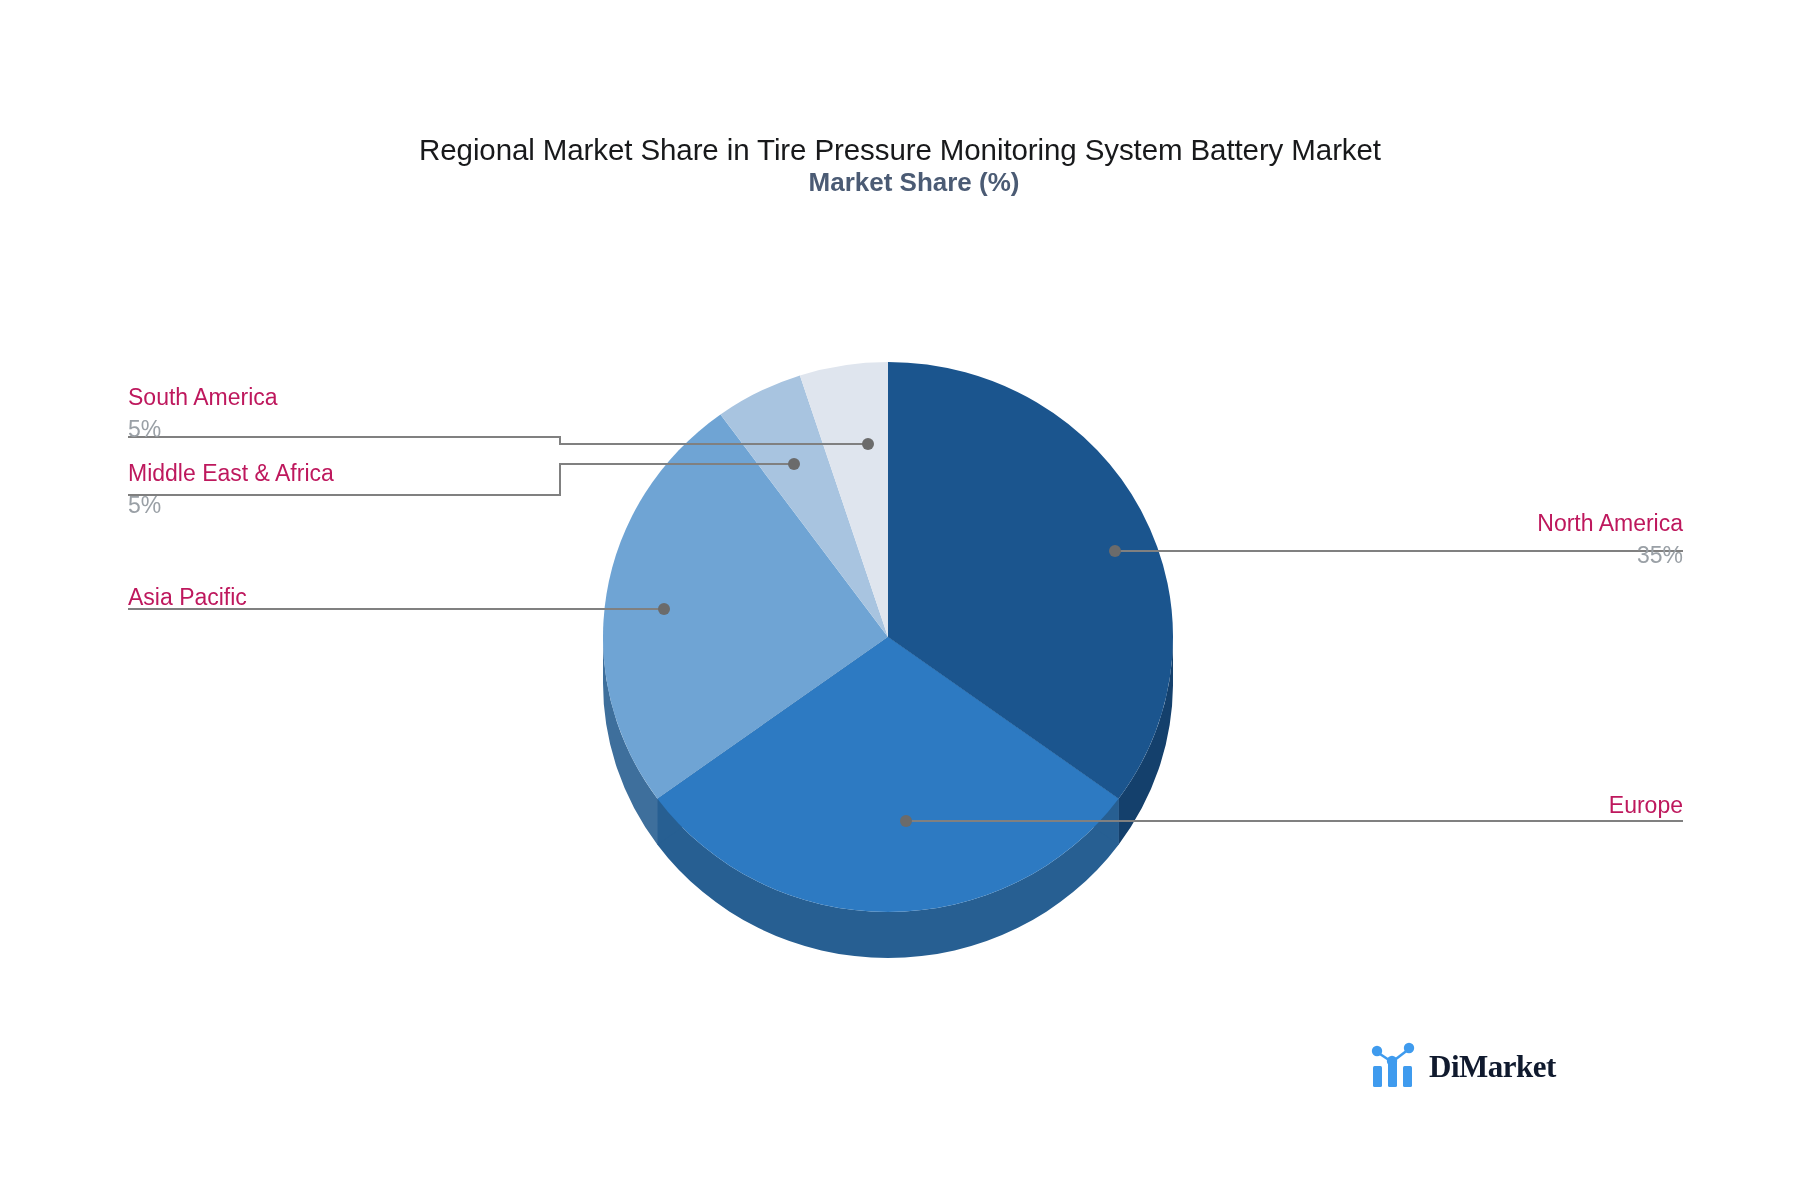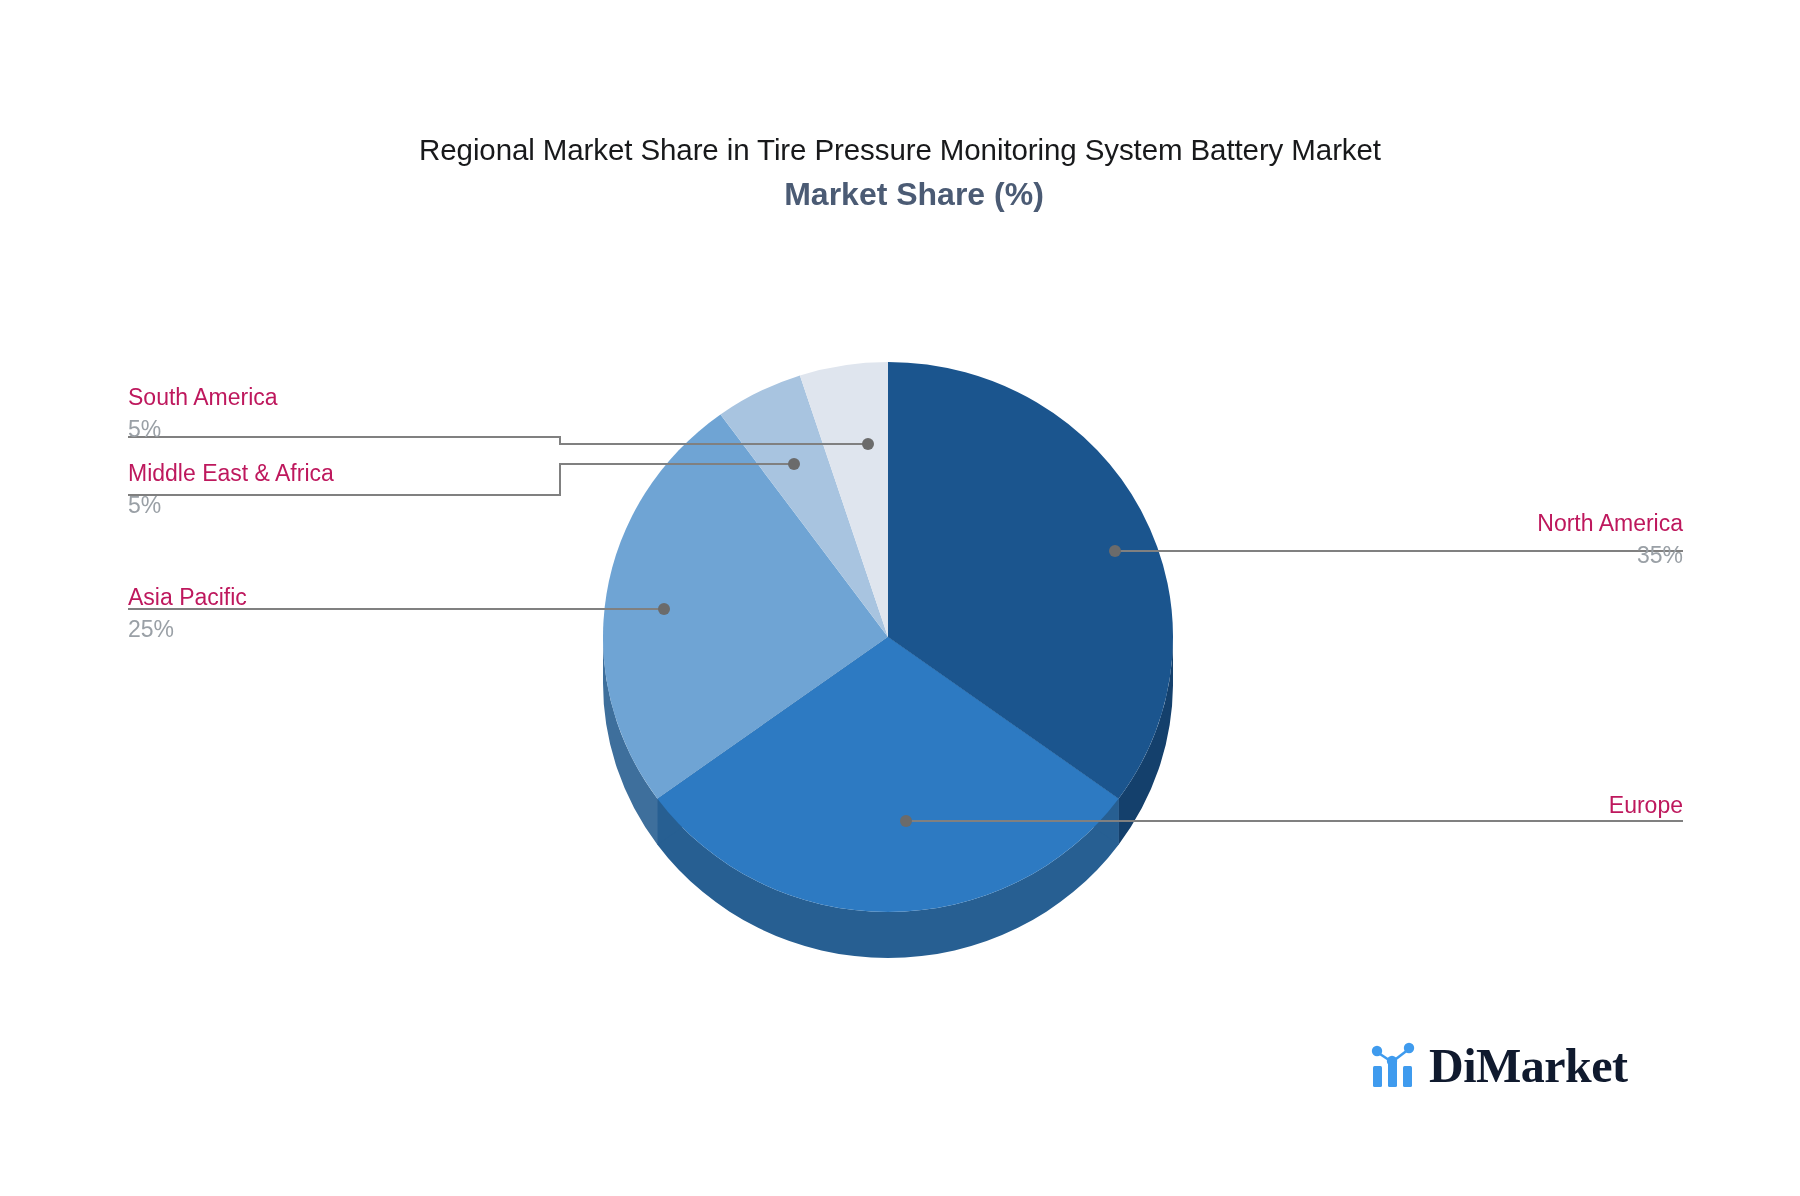--- a/index.html
+++ b/index.html
@@ -29,22 +29,22 @@
     text-align: center;
   }
   #chart-title {
     font-size: 29.5px;
     font-weight: normal;
     color: #18191b;
     letter-spacing: -0.1px;
     line-height: 1.2;
   }
   #chart-subtitle {
-    margin-top: 8px;
-    font-size: 32px;
+    margin-top: 0;
+    font-size: 26px;
     font-weight: bold;
     color: #4b5b74;
     letter-spacing: 0px;
     line-height: 1.2;
     padding-left: 28px;
   }
 
   
   #pie-wrap {
     position: absolute;
@@ -85,21 +85,21 @@
   #logo {
     position: absolute;
     left: 1370px;
     top: 1040px;
     display: flex;
     align-items: center;
     gap: 9px;
   }
   #logo-text {
     font-family: "Liberation Serif", serif;
-    font-size: 48px;
+    font-size: 31px;
     font-weight: bold;
     color: #101a2e;
     letter-spacing: -0.5px;
     line-height: 1;
   }
 </style>
 </head>
 <body>
 
 <div id="canvas">
@@ -161,21 +161,20 @@
     <div class="cl-name">North America</div>
     <div class="cl-value">35%</div>
   </div>
 
   <div class="callout right" id="callout-europe">
     <div class="cl-name">Europe</div>
   </div>
 
   <div class="callout left" id="callout-asia-pacific">
     <div class="cl-name">Asia Pacific</div>
-    <div class="cl-value">25%</div>
   </div>
 
   <div class="callout left" id="callout-middle-east">
     <div class="cl-name">Middle East &amp; Africa</div>
     <div class="cl-value">5%</div>
   </div>
 
   <div class="callout left" id="callout-south-america">
     <div class="cl-name">South America</div>
     <div class="cl-value">5%</div>

